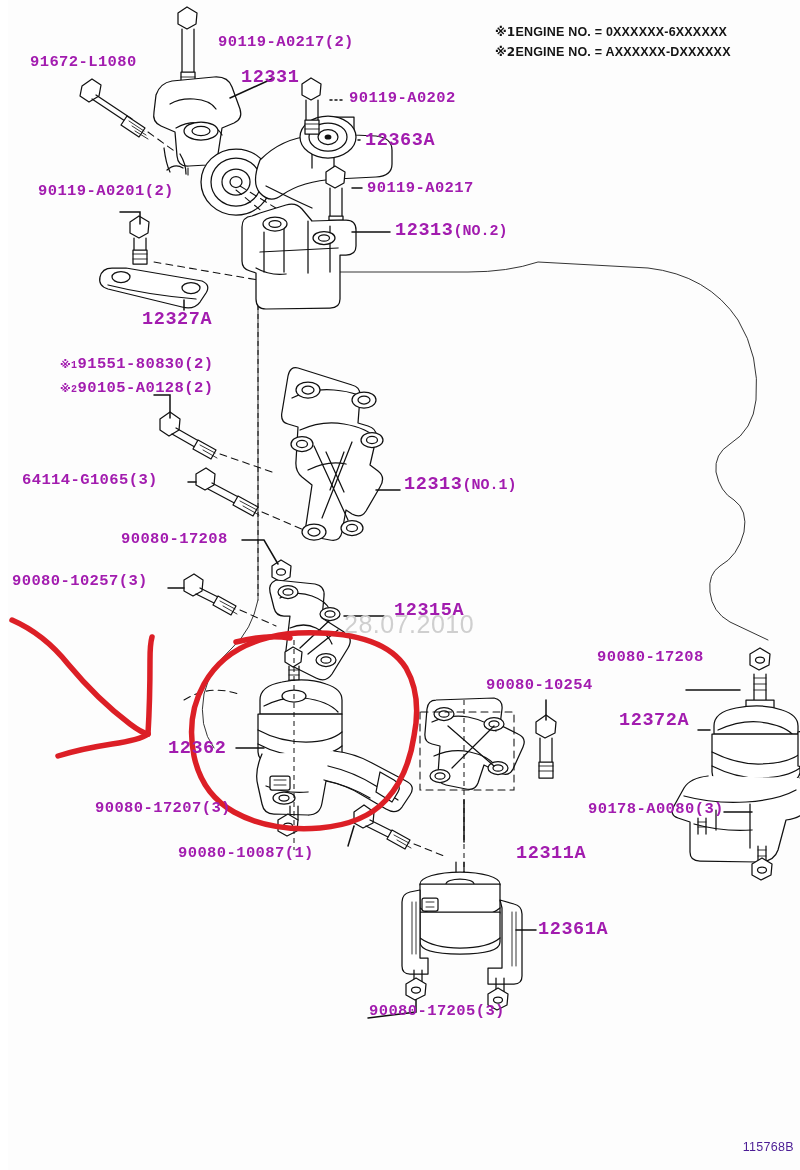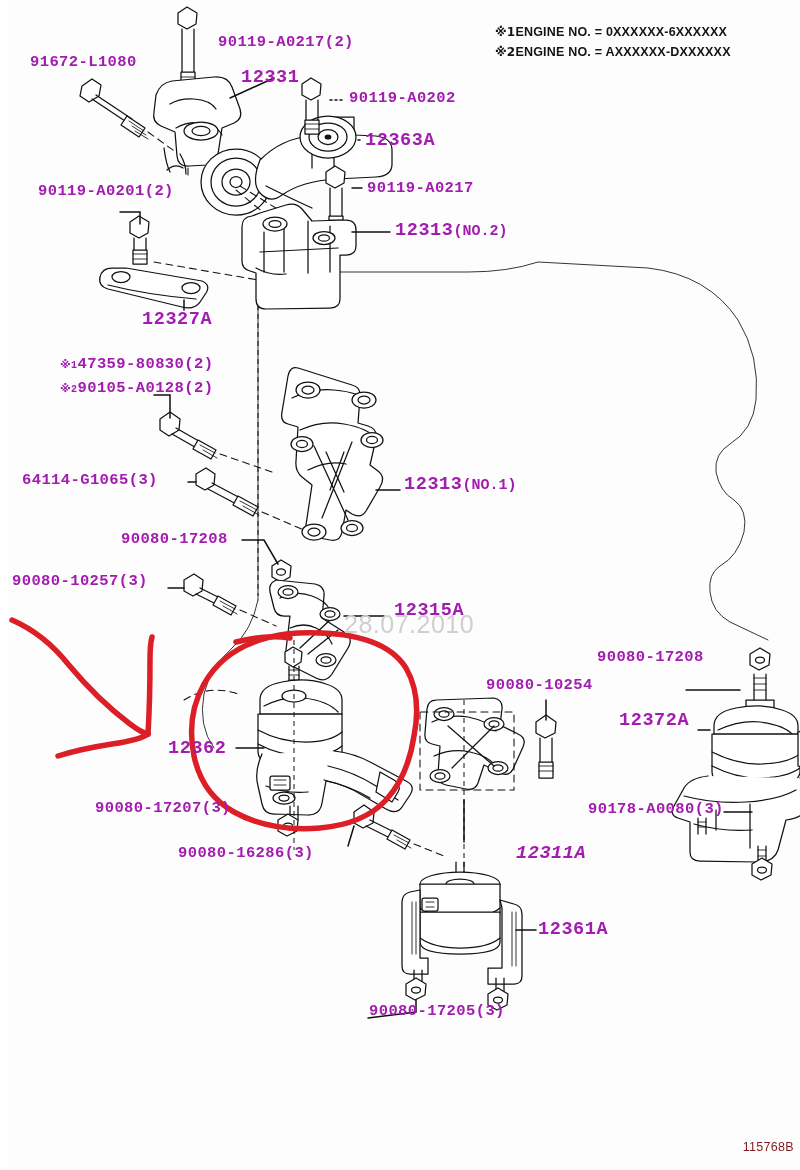--- a/index.html
+++ b/index.html
@@ -46,21 +46,21 @@
     color:#c9c9c9;opacity:.88;user-select:none;
   }
   #wmdate{
     position:absolute;left:336px;top:610px;
     font-family:"Liberation Sans","DejaVu Sans",sans-serif;
     font-size:25px;color:#cfcfcf;letter-spacing:.5px;user-select:none;
   }
   #figcode{
     position:absolute;right:14px;bottom:16px;
     font-family:"Liberation Sans","DejaVu Sans",sans-serif;
-    font-size:12.5px;color:#7f1d1d;letter-spacing:.3px;
+    font-size:12.5px;color:#4c1d95;letter-spacing:.3px;
   }
 </style>
 </head>
 <body>
 
 <div id="page">
 
   <svg id="art" viewBox="0 0 800 1170">
     <defs>
       <style>
@@ -418,39 +418,39 @@
   <div class="lbl n" style="left:341px;top:91px;">90119-A0202</div>
   <div class="lbl big" style="left:357px;top:132px;">12363A</div>
   <div class="lbl n" style="left:359px;top:181px;">90119-A0217</div>
   <div class="lbl big" style="left:387px;top:222px;">
     <span>12313</span><span class="sub">(NO.2)</span>
   </div>
   <div class="lbl n" style="left:30px;top:184px;">90119-A0201(2)</div>
   <div class="lbl big" style="left:134px;top:311px;">12327A</div>
 
   <div class="lbl n" style="left:52px;top:357px;">
-    <span class="marksm">※</span><span class="idx">1</span><span>47359-80830(2)</span>
+    <span class="marksm">※</span><span class="idx">1</span><span>91551-80830(2)</span>
   </div>
   <div class="lbl n" style="left:52px;top:381px;">
     <span class="marksm">※</span><span class="idx">2</span><span>90105-A0128(2)</span>
   </div>
   <div class="lbl n" style="left:14px;top:473px;">64114-G1065(3)</div>
   <div class="lbl big" style="left:396px;top:476px;">
     <span>12313</span><span class="sub">(NO.1)</span>
   </div>
   <div class="lbl n" style="left:113px;top:532px;">90080-17208</div>
   <div class="lbl n" style="left:4px;top:574px;">90080-10257(3)</div>
   <div class="lbl big" style="left:386px;top:602px;">12315A</div>
 
   <div class="lbl big" style="left:160px;top:740px;">12362</div>
   <div class="lbl n" style="left:87px;top:801px;font-family:Liberation Mono, monospace;">90080-17207(3)</div>
-  <div class="lbl n" style="left:170px;top:846px;">90080-16286(3)</div>
+  <div class="lbl n" style="left:170px;top:846px;">90080-10087(1)</div>
 
   <div class="lbl n" style="left:478px;top:678px;">90080-10254</div>
-  <div class="lbl big" style="left:508px;top:845px;font-style:italic;">12311A</div>
+  <div class="lbl big" style="left:508px;top:845px;">12311A</div>
 
   <div class="lbl n" style="left:589px;top:650px;">90080-17208</div>
   <div class="lbl big" style="left:611px;top:712px;">12372A</div>
   <div class="lbl n" style="left:580px;top:802px;">90178-A0080(3)</div>
 
   <div class="lbl big" style="left:530px;top:921px;">12361A</div>
   <div class="lbl n" style="left:361px;top:1004px;">90080-17205(3)</div>
 
   <div id="wmdate">28.07.2010</div>
 

